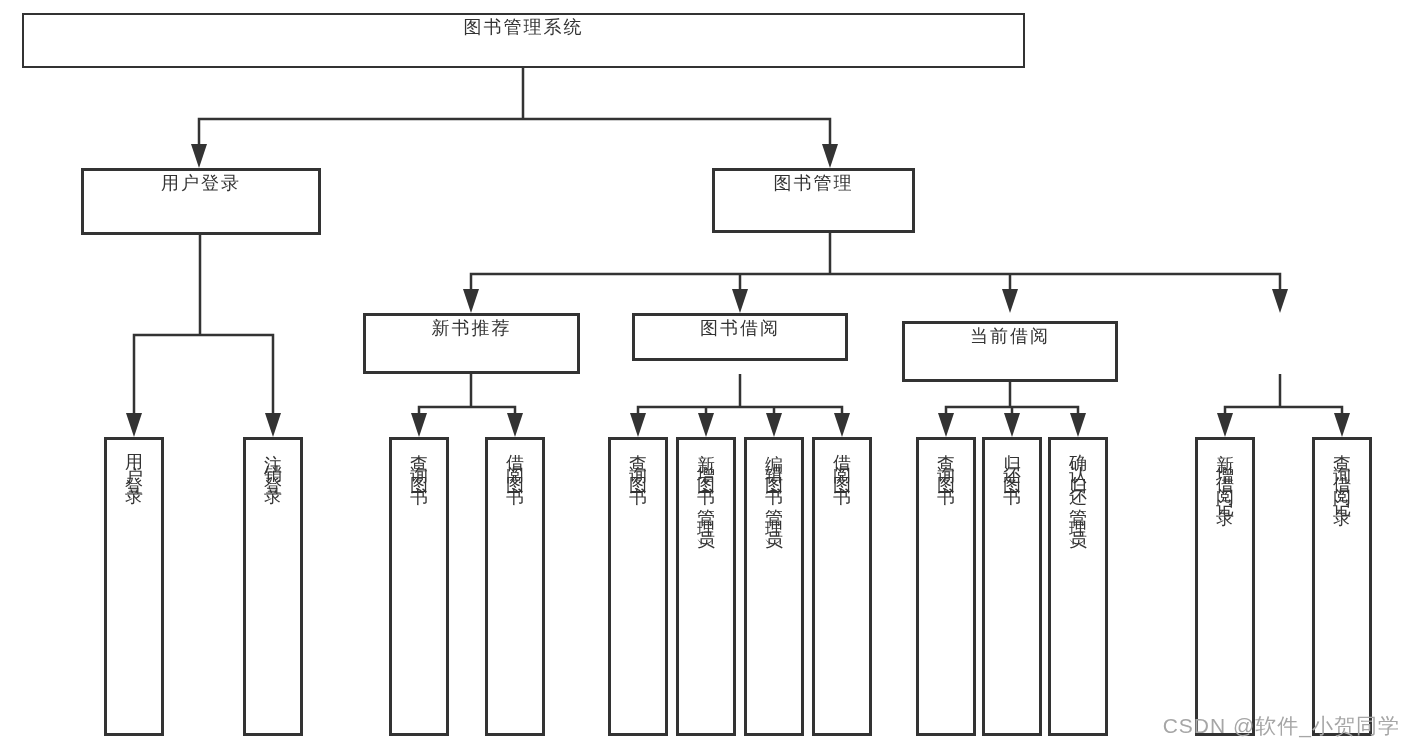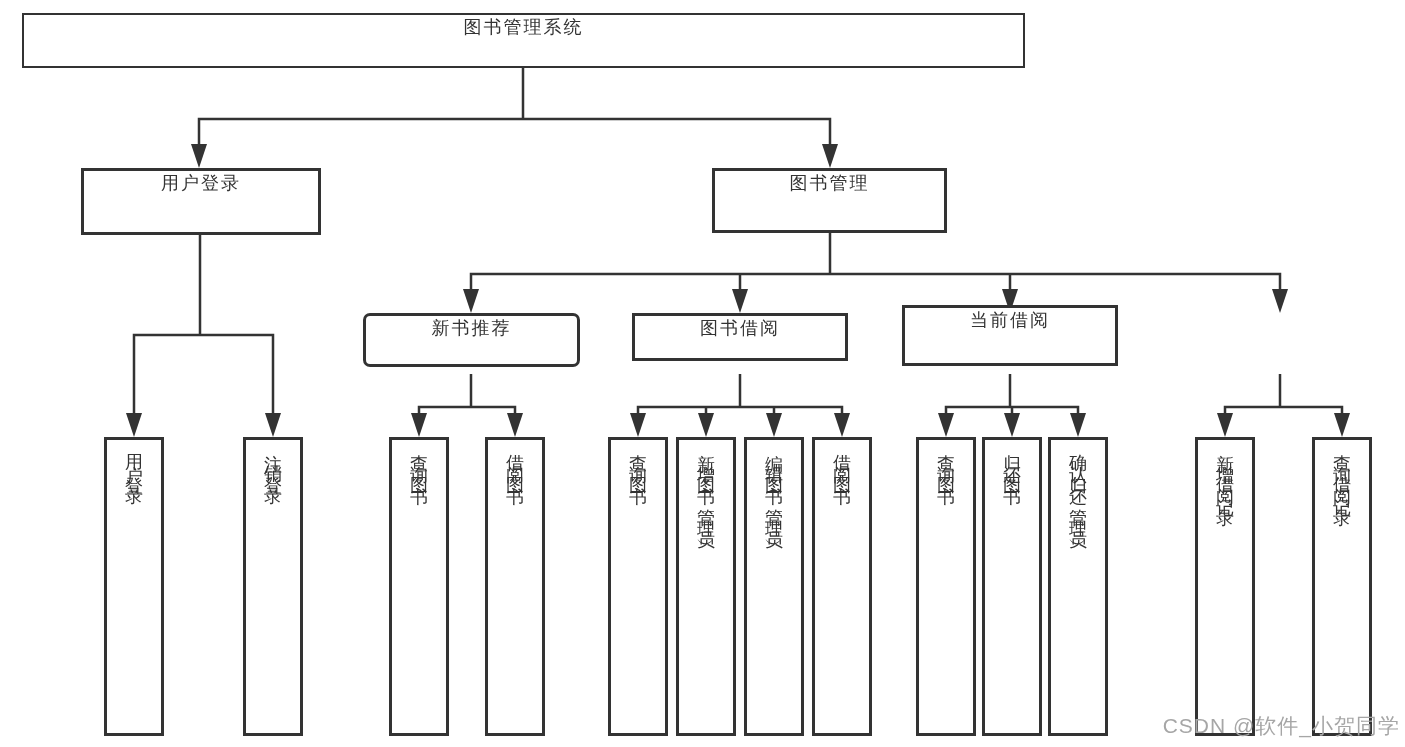--- a/index.html
+++ b/index.html
@@ -86,31 +86,31 @@
     </g>
   </svg>
 
   <div class="box thin" style="left:22px;top:13px;width:1003px;height:55px;">
     <span class="label">图书管理系统</span>
   </div>
 
   <div class="box" style="left:81px;top:168px;width:240px;height:67px;">
     <span class="label">用户登录</span>
   </div>
-  <div class="box" style="left:712px;top:168px;width:235px;height:65px;">
+  <div class="box" style="left:712px;top:168px;width:203px;height:65px;">
     <span class="label">图书管理</span>
   </div>
 
-  <div class="box" style="left:363px;top:313px;width:217px;height:54px;border-radius:7px;">
+  <div class="box" style="left:363px;top:313px;width:217px;height:61px;">
     <span class="label">新书推荐</span>
   </div>
   <div class="box" style="left:632px;top:313px;width:216px;height:48px;">
     <span class="label">图书借阅</span>
   </div>
-  <div class="box" style="left:902px;top:305px;width:216px;height:61px;">
+  <div class="box" style="left:902px;top:321px;width:216px;height:61px;">
     <span class="label">当前借阅</span>
   </div>
 
   <div class="box leaf" style="left:104px;top:437px;width:60px;height:299px;">
     <span class="label">用户登录</span>
   </div>
   <div class="box leaf" style="left:243px;top:437px;width:60px;height:299px;">
     <span class="label">注销登录</span>
   </div>
 

